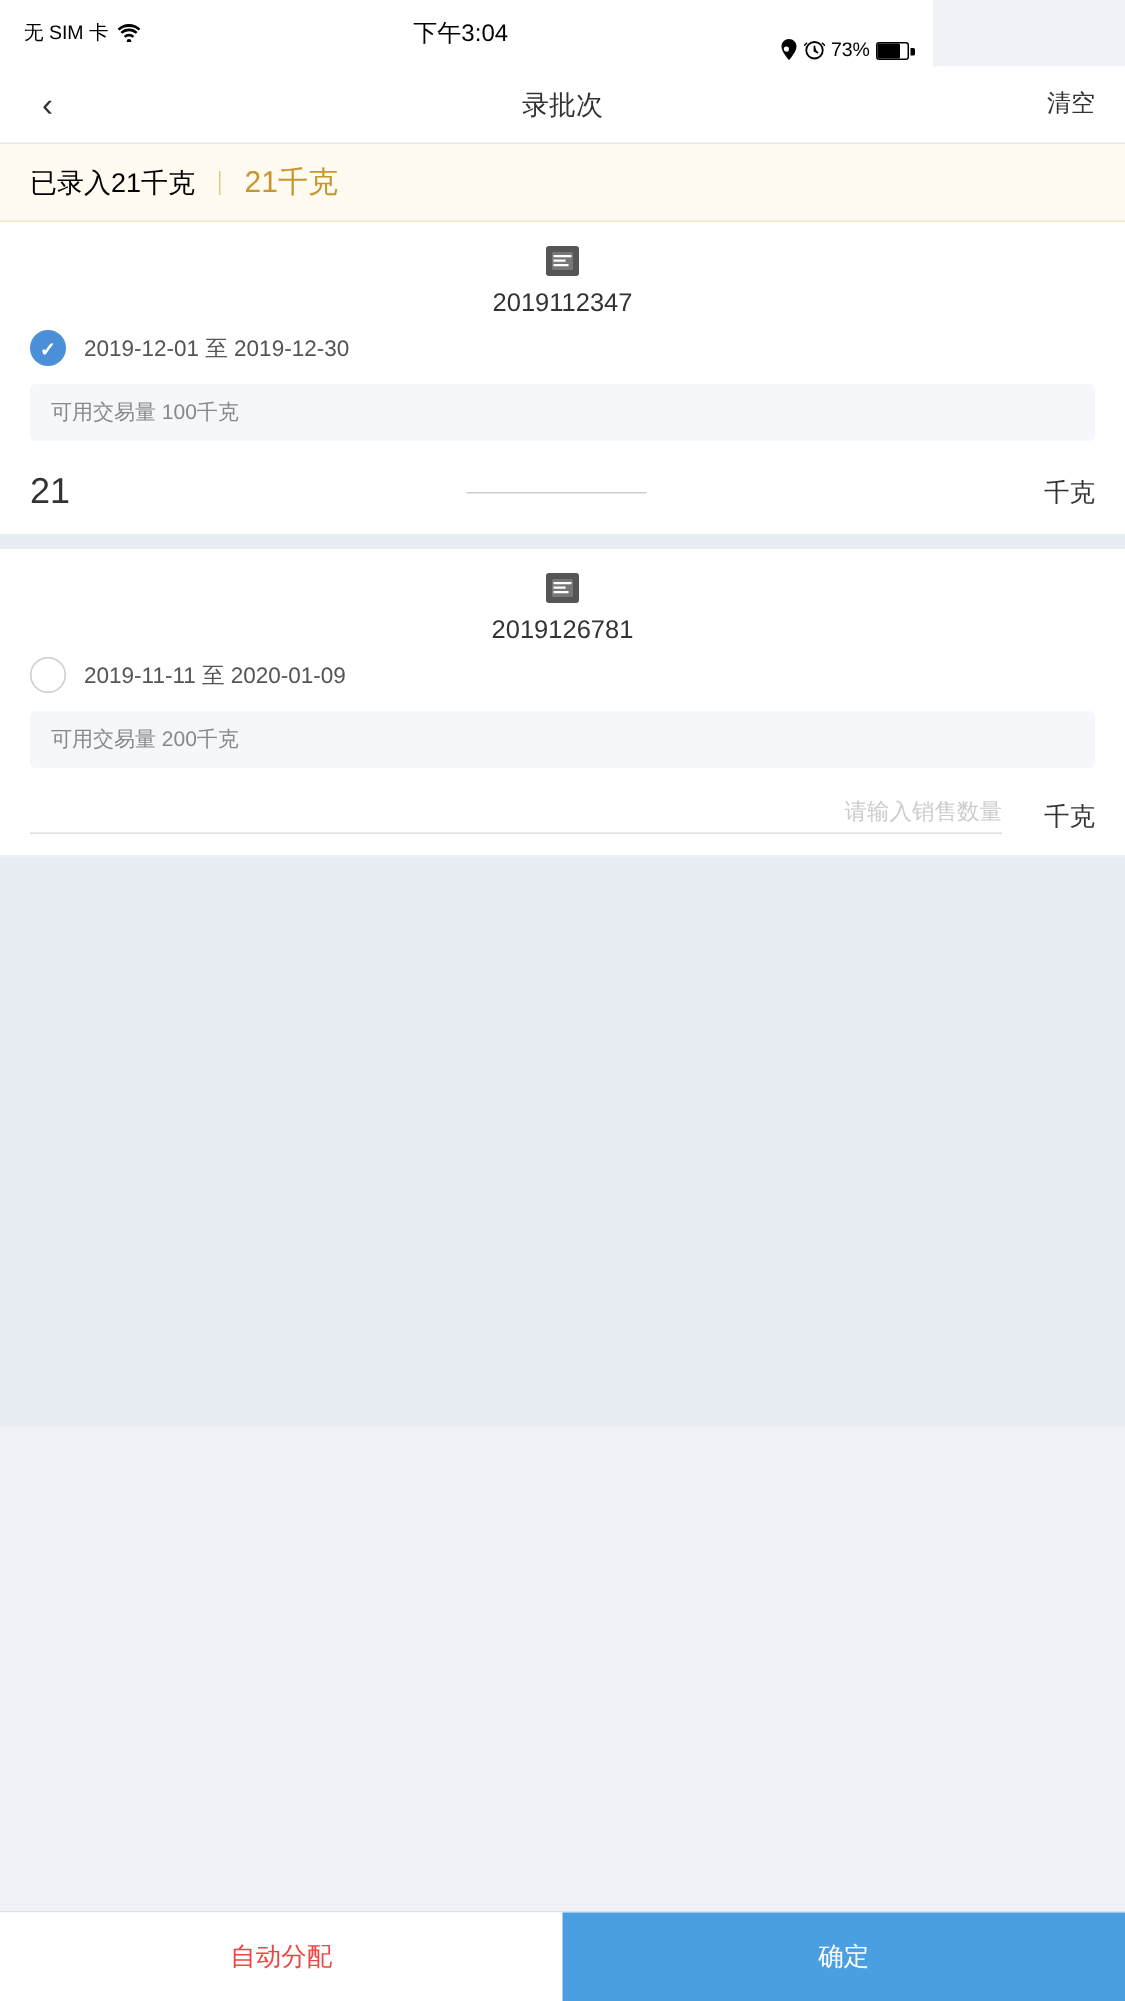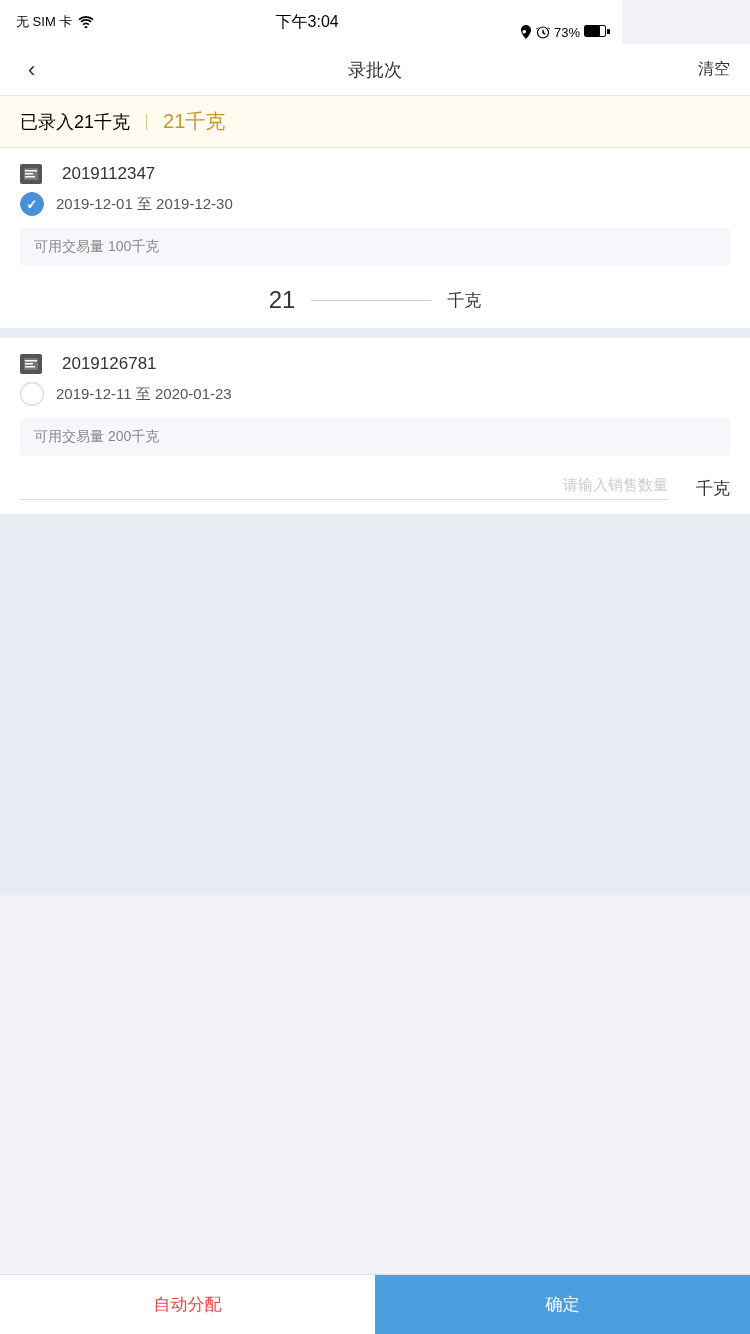--- a/index.html
+++ b/index.html
@@ -20,21 +20,21 @@
       background: #fff;
       display: flex;
       align-items: center;
       justify-content: space-between;
       padding: 0 16px;
       font-size: 14px;
       color: #000;
     }
     .status-left { display: flex; align-items: center; gap: 6px; font-size: 13px; }
     .status-center { font-size: 16px; font-weight: 500; }
-    .status-right { display: flex; align-items: flex-start; gap: 4px; font-size: 13px; margin-top: 21px; }
+    .status-right { display: flex; align-items: flex-end; gap: 4px; font-size: 13px; margin-top: 21px; }
     .battery-icon {
       width: 22px; height: 12px; border: 1.5px solid #000; border-radius: 2px;
       position: relative; display: inline-block;
     }
     .battery-icon::after {
       content: '';
       position: absolute;
       right: -5px; top: 2.5px;
       width: 3px; height: 5px;
       background: #000;
@@ -100,21 +100,22 @@
 
     
     .batch-item {
       background: #fff;
       margin-bottom: 0;
     }
     .batch-item-header {
       padding: 16px 20px 8px 20px;
       display: flex;
       align-items: center;
-      gap: 20px;
+      gap: 8px;
+      flex-direction: column;
     }
     .batch-id-icon {
       width: 22px;
       height: 20px;
       background: #555;
       border-radius: 2px;
       display: inline-flex;
       align-items: center;
       justify-content: center;
       color: #fff;
@@ -162,21 +163,21 @@
       border-radius: 4px;
       padding: 10px 14px;
       font-size: 14px;
       color: #888;
     }
 
     
     .amount-row {
       display: flex;
       align-items: center;
-      justify-content: center;
+      justify-content: space-between;
       padding: 10px 20px 14px 20px;
       background: #fff;
       gap: 8px;
     }
     .amount-unit {
       font-size: 17px;
       color: #333;
     }
     .amount-value {
       font-size: 24px;
@@ -330,21 +331,21 @@
           <rect x="0" y="0" width="14" height="12" rx="1" fill="#777"></rect>
           <rect x="1" y="2" width="12" height="1.5" fill="#fff"></rect>
           <rect x="1" y="5" width="8" height="1.5" fill="#fff"></rect>
           <rect x="1" y="8" width="10" height="1.5" fill="#fff"></rect>
         </svg>
     </div>
     <span class="batch-id">2019126781</span>
   </div>
   <div class="batch-date-row">
     <div class="radio-circle"></div>
-    <span class="batch-date">2019-12-11 至 2020-01-23</span>
+    <span class="batch-date">2019-11-11 至 2020-01-09</span>
   </div>
   <div class="batch-available">可用交易量 200千克</div>
 
   <div class="input-row">
     <div class="underline-input-wrap">
       <span class="input-placeholder-text">请输入销售数量</span>
     </div>
     <span class="amount-unit" style="margin-left:8px;">千克</span>
   </div>
 </div>

